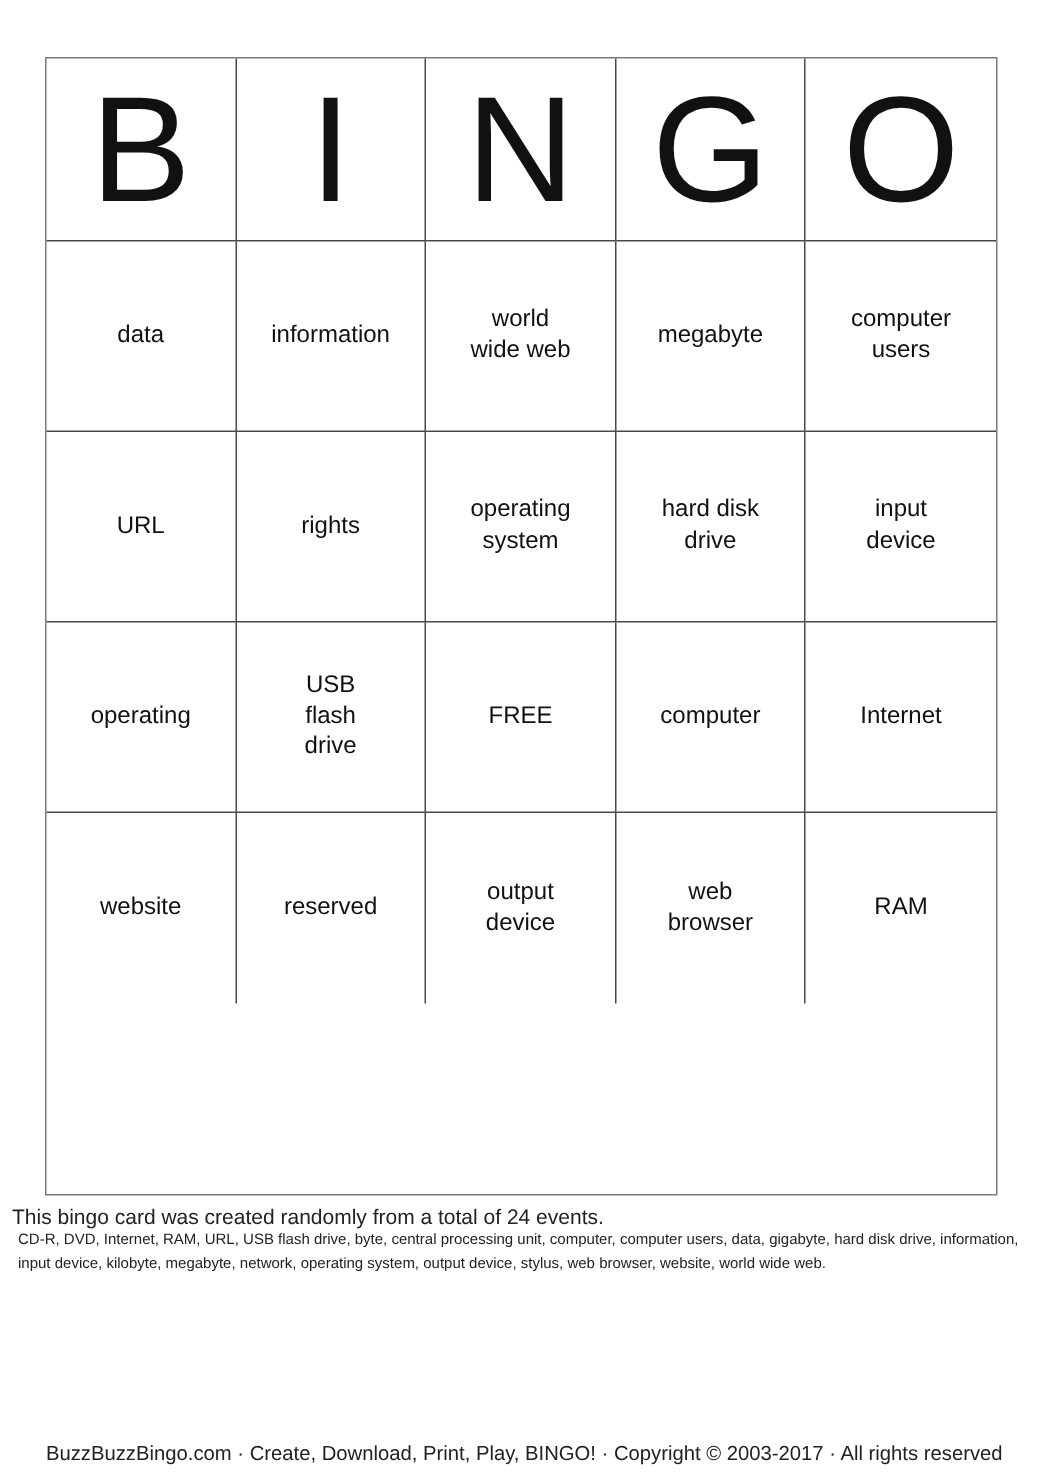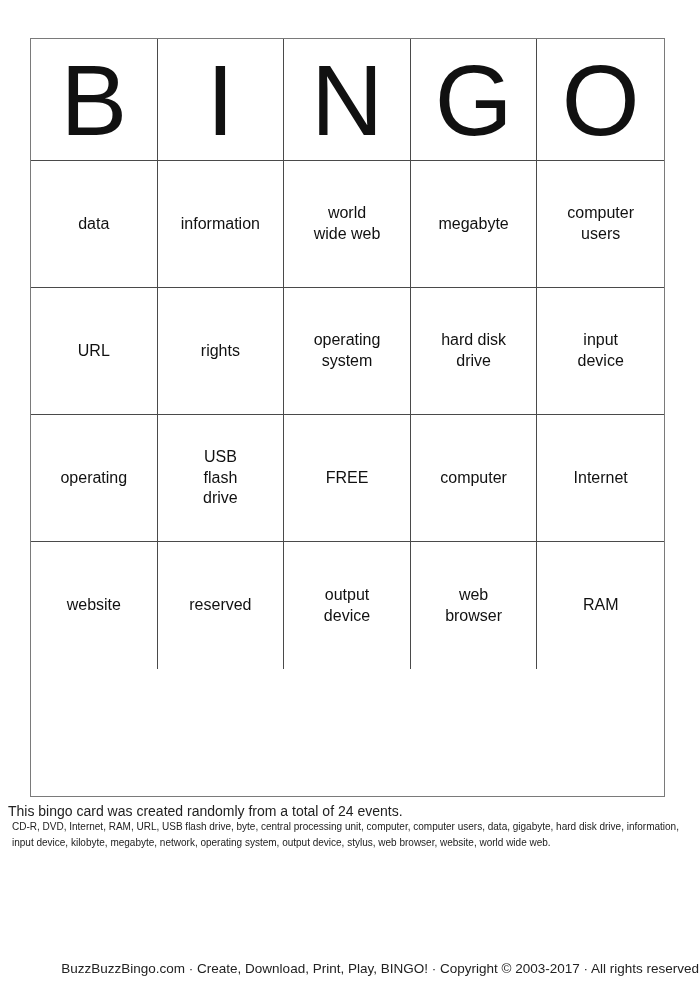--- a/index.html
+++ b/index.html
@@ -70,21 +70,21 @@
     width: 684px;
     font-size: 10px;
     line-height: 16px;
     color: #222222;
   }
   .footer-copyright {
     position: absolute;
     left: 0;
     top: 961px;
     width: 699px;
-    text-align: right;
+    text-align: center;
     font-size: 13.5px;
     color: #222222;
   }
 </style>
 </head>
 <body>
 
 <div class="page">
 
   <div class="card-grid">

